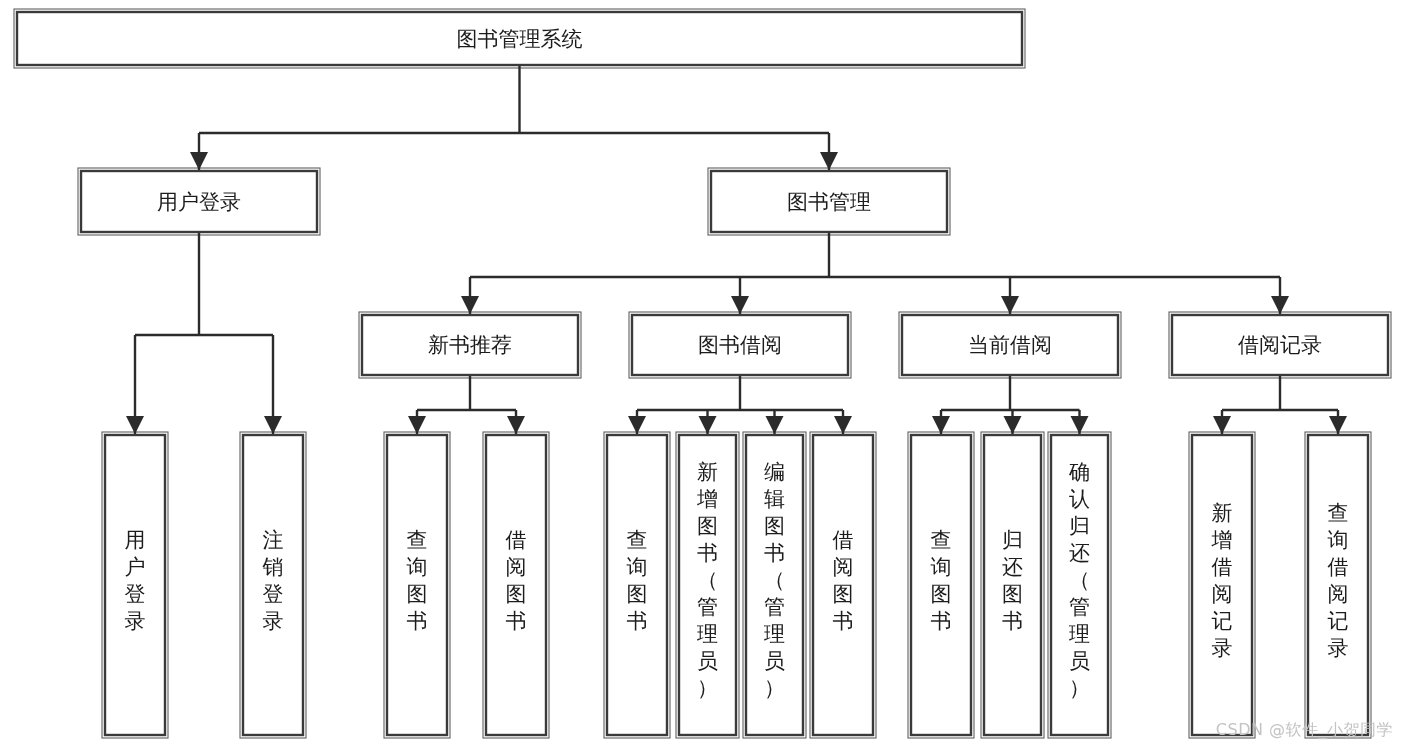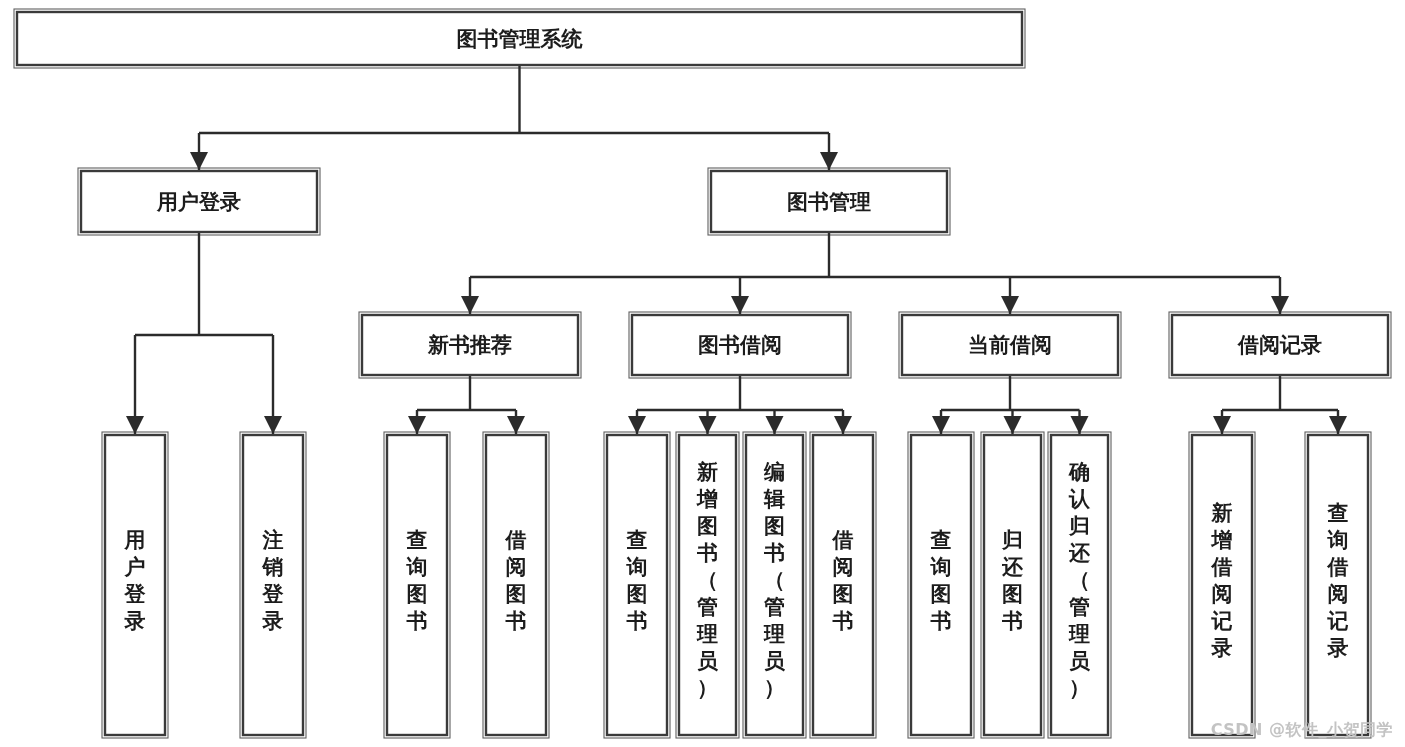--- a/index.html
+++ b/index.html
@@ -11,21 +11,20 @@
     width: 1405px;
     height: 747px;
     font-family: "DejaVu Sans", "Liberation Sans", sans-serif;
     overflow: hidden;
   }
   #diagram-root {
     position: relative;
     width: 1405px;
     height: 747px;
     background: #ffffff;
-    font-weight: bold;
   }
   svg.diagram-canvas {
     position: absolute;
     left: 0;
     top: 0;
     width: 1405px;
     height: 747px;
     display: block;
   }
   .node-box {

